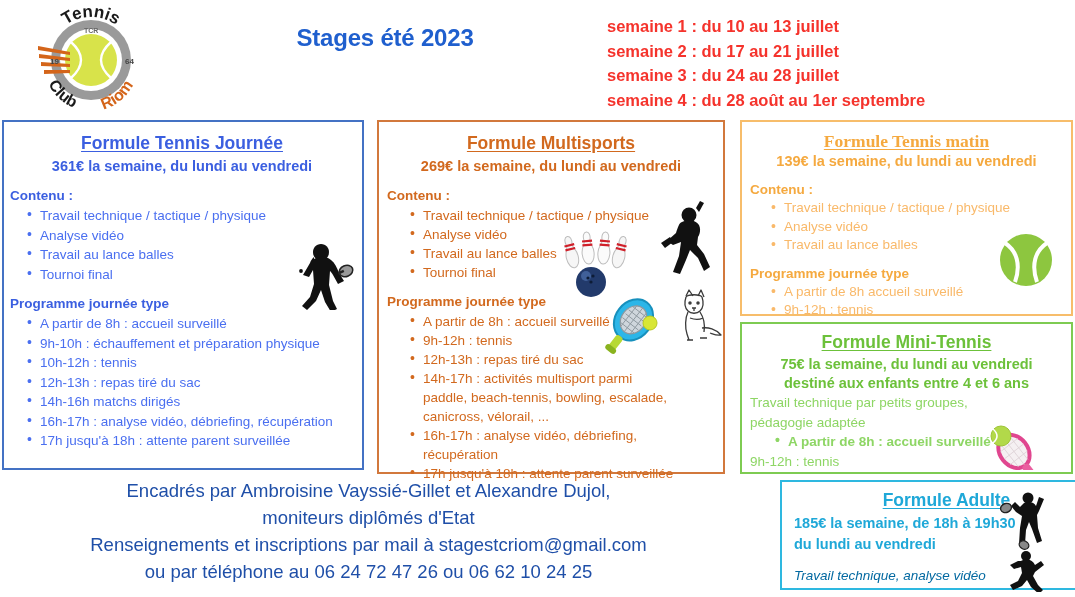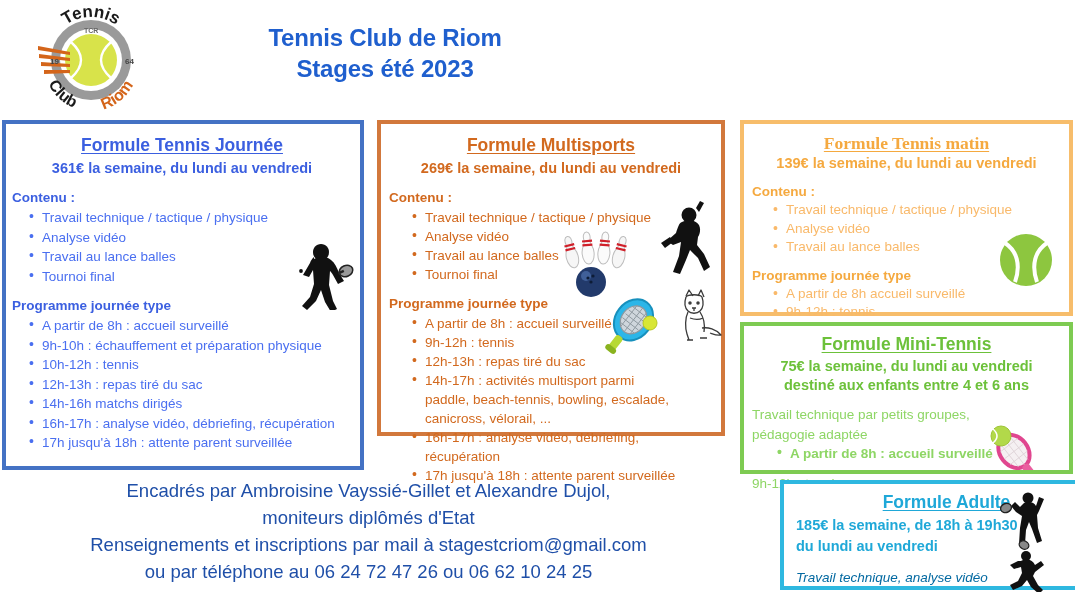--- a/index.html
+++ b/index.html
@@ -18,21 +18,21 @@
     text-align: center; color: #1f5fce; font-weight: bold;
     font-size: 24px; line-height: 31px; letter-spacing: -0.2px;
   }
   .weeks {
     position: absolute; left: 607px; top: 14px; width: 460px;
     color: #f5332c; font-weight: bold; font-size: 16.5px; line-height: 24.5px;
   }
   .weeks div { white-space: nowrap; }
 
   
-  .box { position: absolute; background: #fff; border: 4px solid #8b5cf6; }
+  .box { position: absolute; background: #fff; border: 2px solid #8b5cf6; }
   .box h2 {
     text-align: center; font-size: 17.5px; font-weight: bold;
     text-decoration: underline; text-underline-offset: 2px;
     line-height: 22px;
   }
   .price {
     text-align: center; font-size: 14.5px; font-weight: bold; line-height: 19px;
   }
   .sect { font-size: 13.5px; font-weight: bold; line-height: 19px; }
   ul { list-style: none; }
@@ -60,41 +60,41 @@
   .b-green  { border-color: #7ecb52; }
   .t-green  { color: #8ed665; }
   .t-green-d{ color: #6cc13a; }
 
   .b-cyan   { border-color: #2eb8e0; margin-left: 40px; }
   .t-cyan   { color: #0369a1; font-style: italic; }
   .t-cyan-d { color: #1fa8d8; }
 
   
   #box-journee   { left: 2px;   top: 120px; width: 362px; height: 350px; padding: 10px 8px 0 6px; }
-  #box-multi     { left: 377px; top: 120px; width: 348px; height: 316px; padding: 10px 8px 0 8px; }
+  #box-multi     { left: 377px; top: 120px; width: 348px; height: 354px; padding: 10px 8px 0 8px; }
   #box-matin     { left: 740px; top: 120px; width: 333px; height: 196px; padding: 8px 8px 0 8px; }
   #box-mini      { left: 740px; top: 322px; width: 333px; height: 152px; padding: 7px 8px 0 8px; }
   #box-adulte    { left: 740px; top: 480px; width: 333px; height: 110px; padding: 7px 8px 0 8px; }
 
   #box-journee h2 { margin-bottom: 3px; }
   #box-journee .sect { margin-top: 10px; }
   #box-journee ul { margin-top: 1px; padding-left: 14px; }
 
   #box-multi h2 { margin-bottom: 3px; }
   #box-multi .sect { margin-top: 10px; }
   #box-multi ul { margin-top: 1px; padding-left: 20px; }
   #box-multi li { line-height: 19px; }
 
   #box-matin h2 { margin-bottom: 0; font-family: Liberation Serif, serif; }
   #box-matin .sect { margin-top: 9px; }
   #box-matin ul { margin-top: 0px; padding-left: 18px; }
   #box-matin li { line-height: 18.5px; }
 
   #box-mini h2 { margin-bottom: 2px; }
-  #box-mini .plain { margin-top: 10px; }
+  #box-mini .plain { }
   #box-mini ul { padding-left: 22px; }
 
   #box-adulte h2 { margin-bottom: 2px; text-align: center; }
   #box-adulte .price { text-align: left; padding-left: 4px; line-height: 21px; }
   #box-adulte .plain { margin-top: 11px; padding-left: 4px; }
 
   
   .footer {
     position: absolute; left: 2px; top: 477px; width: 733px;
     text-align: center; color: #1f4fa8; font-weight: normal;
@@ -142,24 +142,29 @@
       <text font-family="'Liberation Sans',sans-serif" font-size="16" font-weight="bold" fill="#d4651a">
         <textPath href="#arcBot" startOffset="72%" text-anchor="middle">Riom</textPath>
       </text>
       <text x="24" y="60" font-size="8" font-weight="bold" fill="#444">19</text>
       <text x="99" y="60" font-size="8" font-weight="bold" fill="#444">64</text>
       <text x="58" y="29" font-size="7" font-weight="bold" fill="#666">TCR</text>
     </svg>
   </div>
 
   <div class="header-title">
-    <div>Tennis Club de Riom</div>
     <div>Stages été 2023</div>
   </div>
 
+  <div class="weeks">
+    <div>semaine 1 : du 10 au 13 juillet</div>
+    <div>semaine 2 : du 17 au 21 juillet</div>
+    <div>semaine 3 : du 24 au 28 juillet</div>
+    <div>semaine 4 : du 28 août au 1er septembre</div>
+  </div>
 
   <div class="box b-blue" id="box-journee">
     <h2 class="t-blue-d">Formule Tennis Journée</h2>
     <div class="price t-blue-d">361€ la semaine, du lundi au vendredi</div>
     <div class="sect t-blue-d">Contenu :</div>
     <ul>
       <li class="t-blue">Travail technique / tactique / physique</li>
       <li class="t-blue">Analyse vidéo</li>
       <li class="t-blue">Travail au lance balles</li>
       <li class="t-blue">Tournoi final</li>

